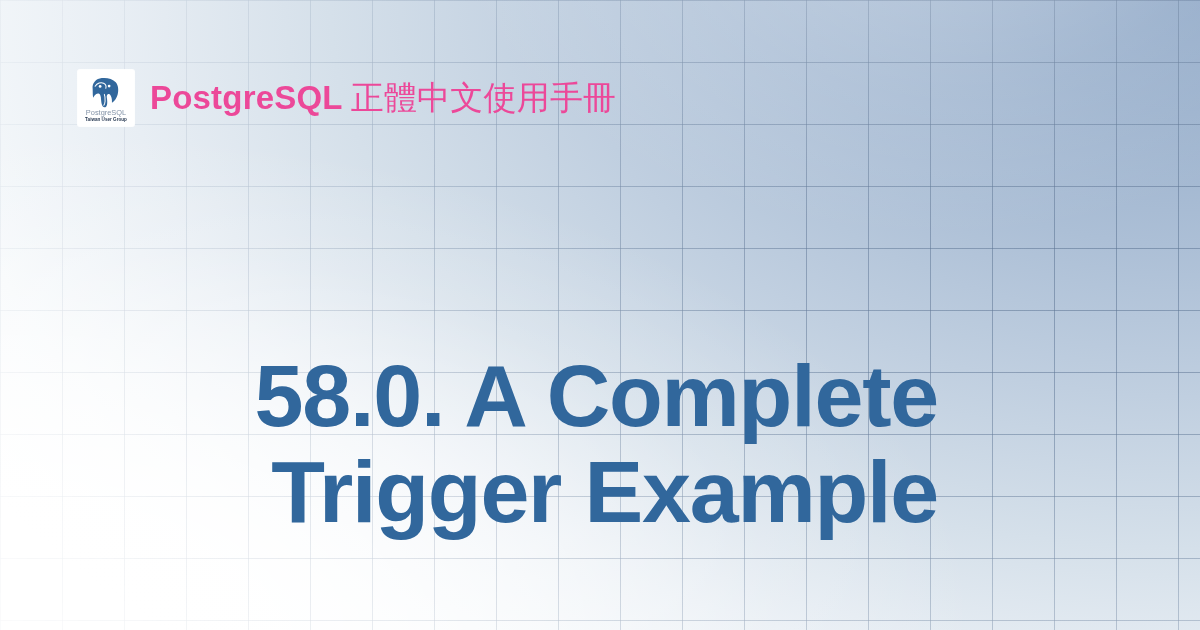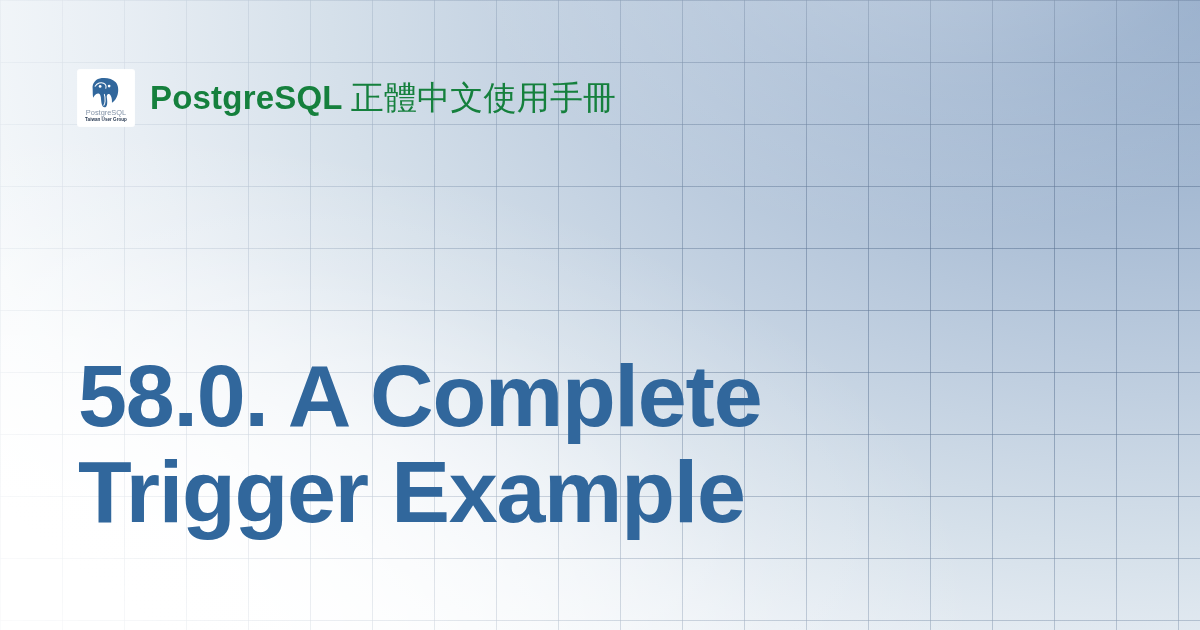--- a/index.html
+++ b/index.html
@@ -103,20 +103,21 @@
           rgba(255,255,255,0.10) 40%,
           rgba(255,255,255,0) 70%);
   }
 
   
   .content {
     position: relative;
     z-index: 10;
     width: 100%;
     height: 100%;
+    text-align: right;
   }
 
   
   .brand-bar {
     position: absolute;
     left: 78px;
     top: 70px;
     display: flex;
     align-items: center;
     gap: 16px;
@@ -131,21 +132,21 @@
     align-items: center;
     justify-content: center;
     flex: 0 0 auto;
     box-shadow: 0 0 0 1px rgba(255,255,255,0.9);
   }
   .brand-logo svg { display: block; }
 
   .brand-title {
     font-size: 33px;
     line-height: 1.1;
-    color: #15803d;
+    color: #ec4899;
     white-space: nowrap;
     letter-spacing: 0.2px;
   }
   .brand-title .b-strong {
     font-weight: 700;
   }
   .brand-title .b-cjk {
     font-weight: 400;
     margin-left: 8px;
   }

